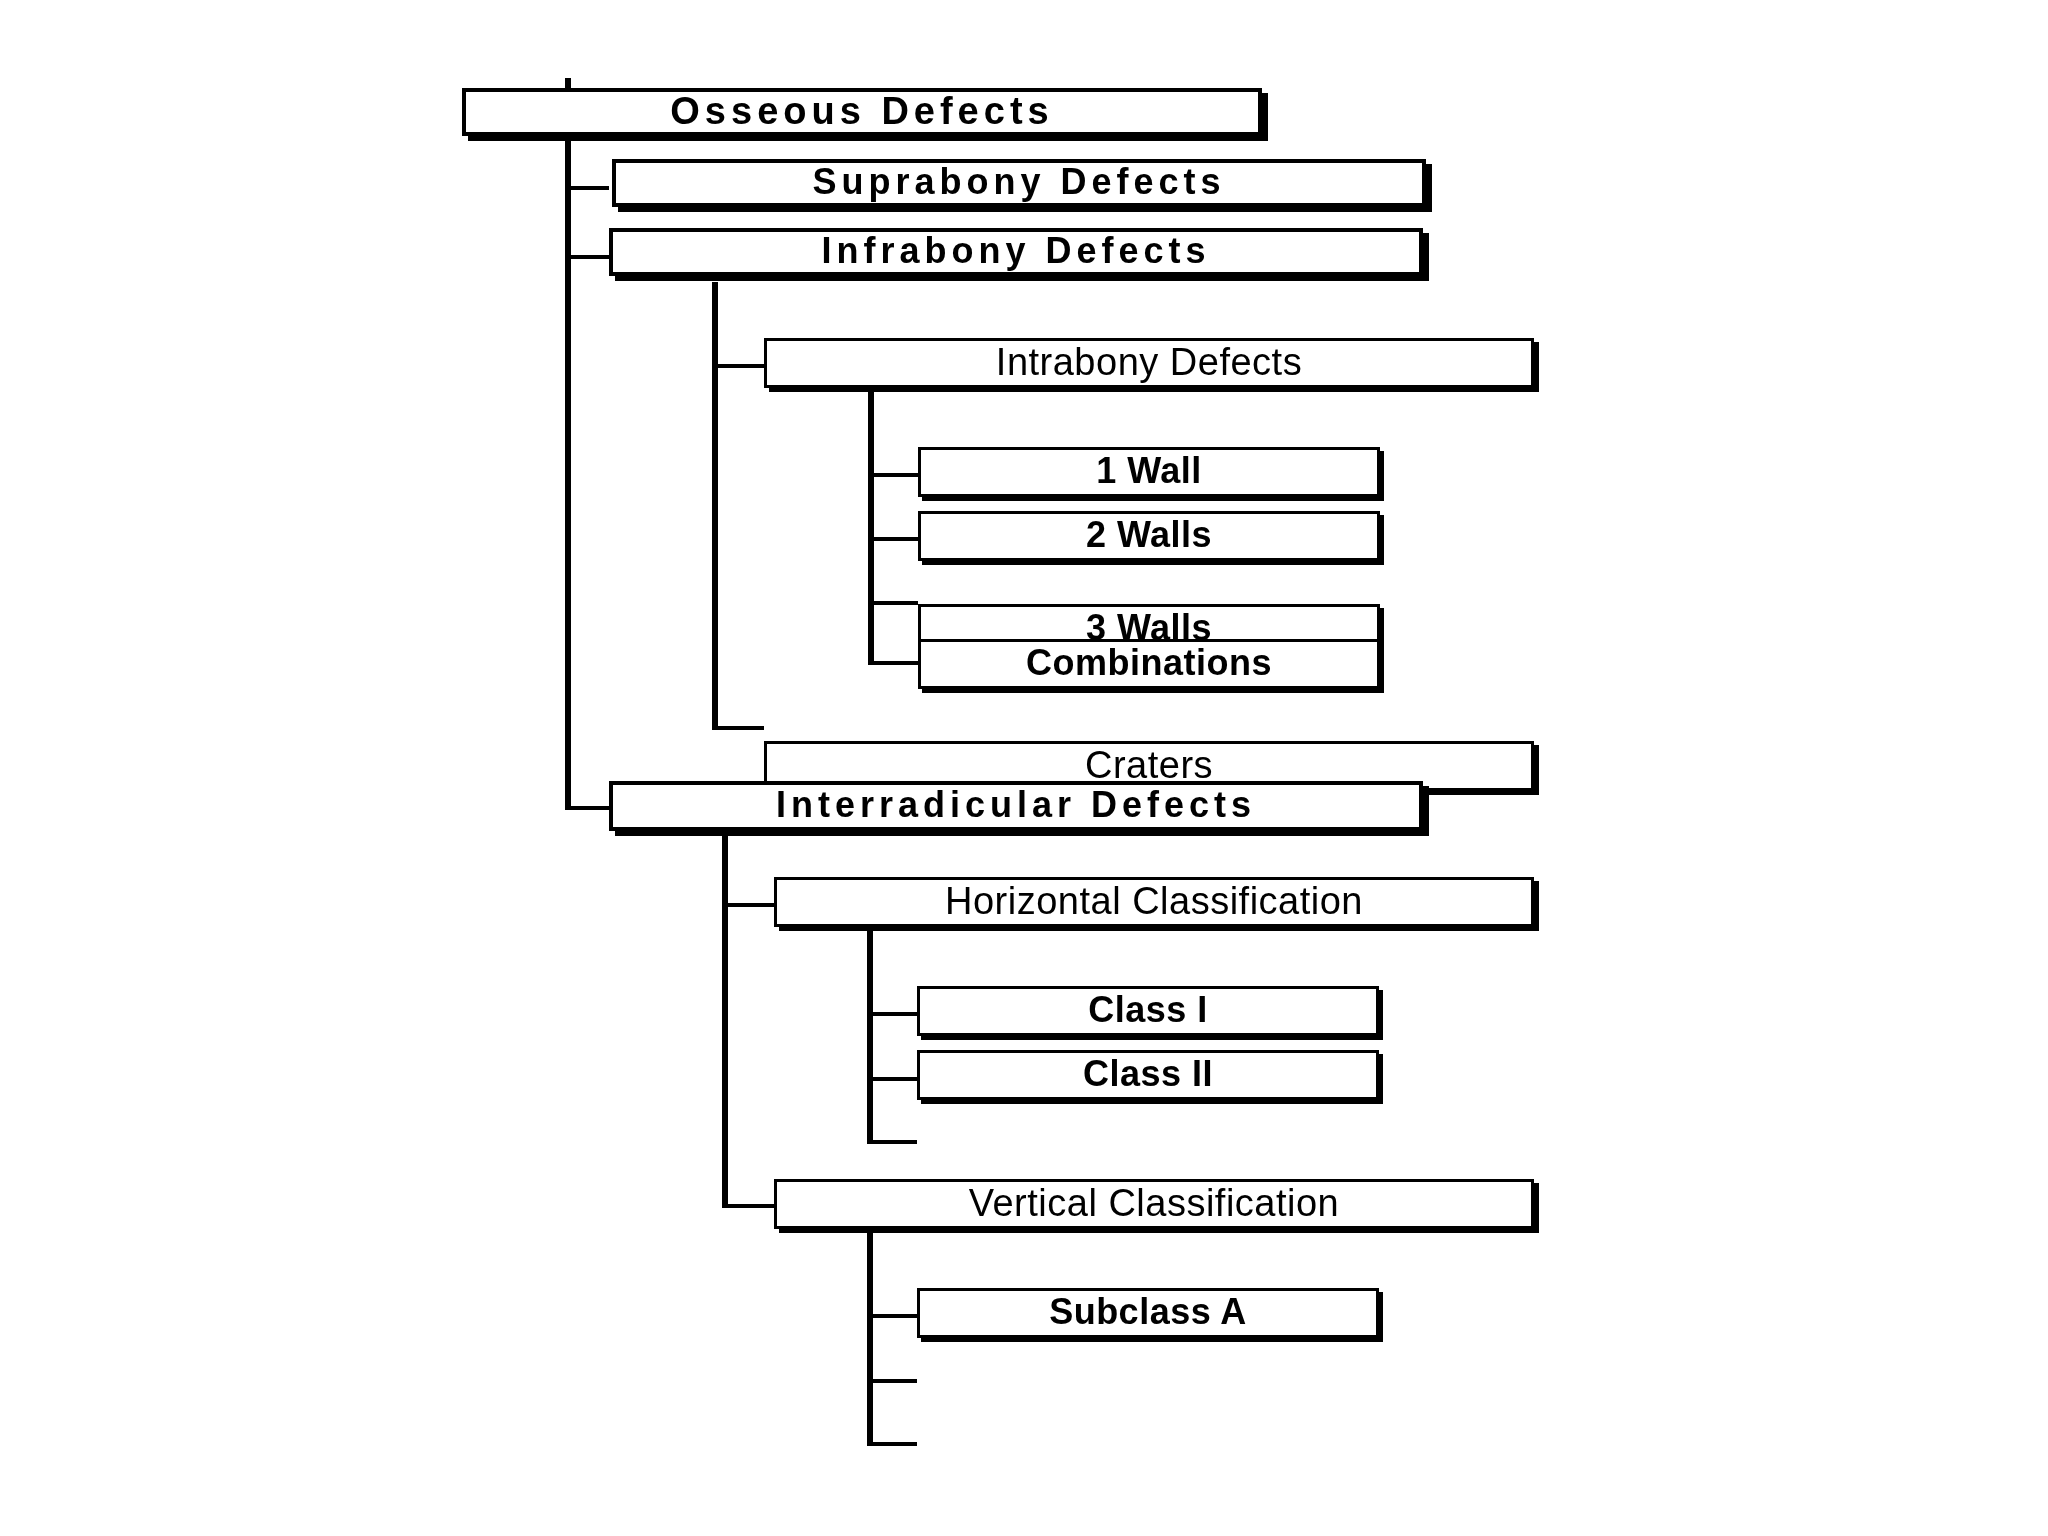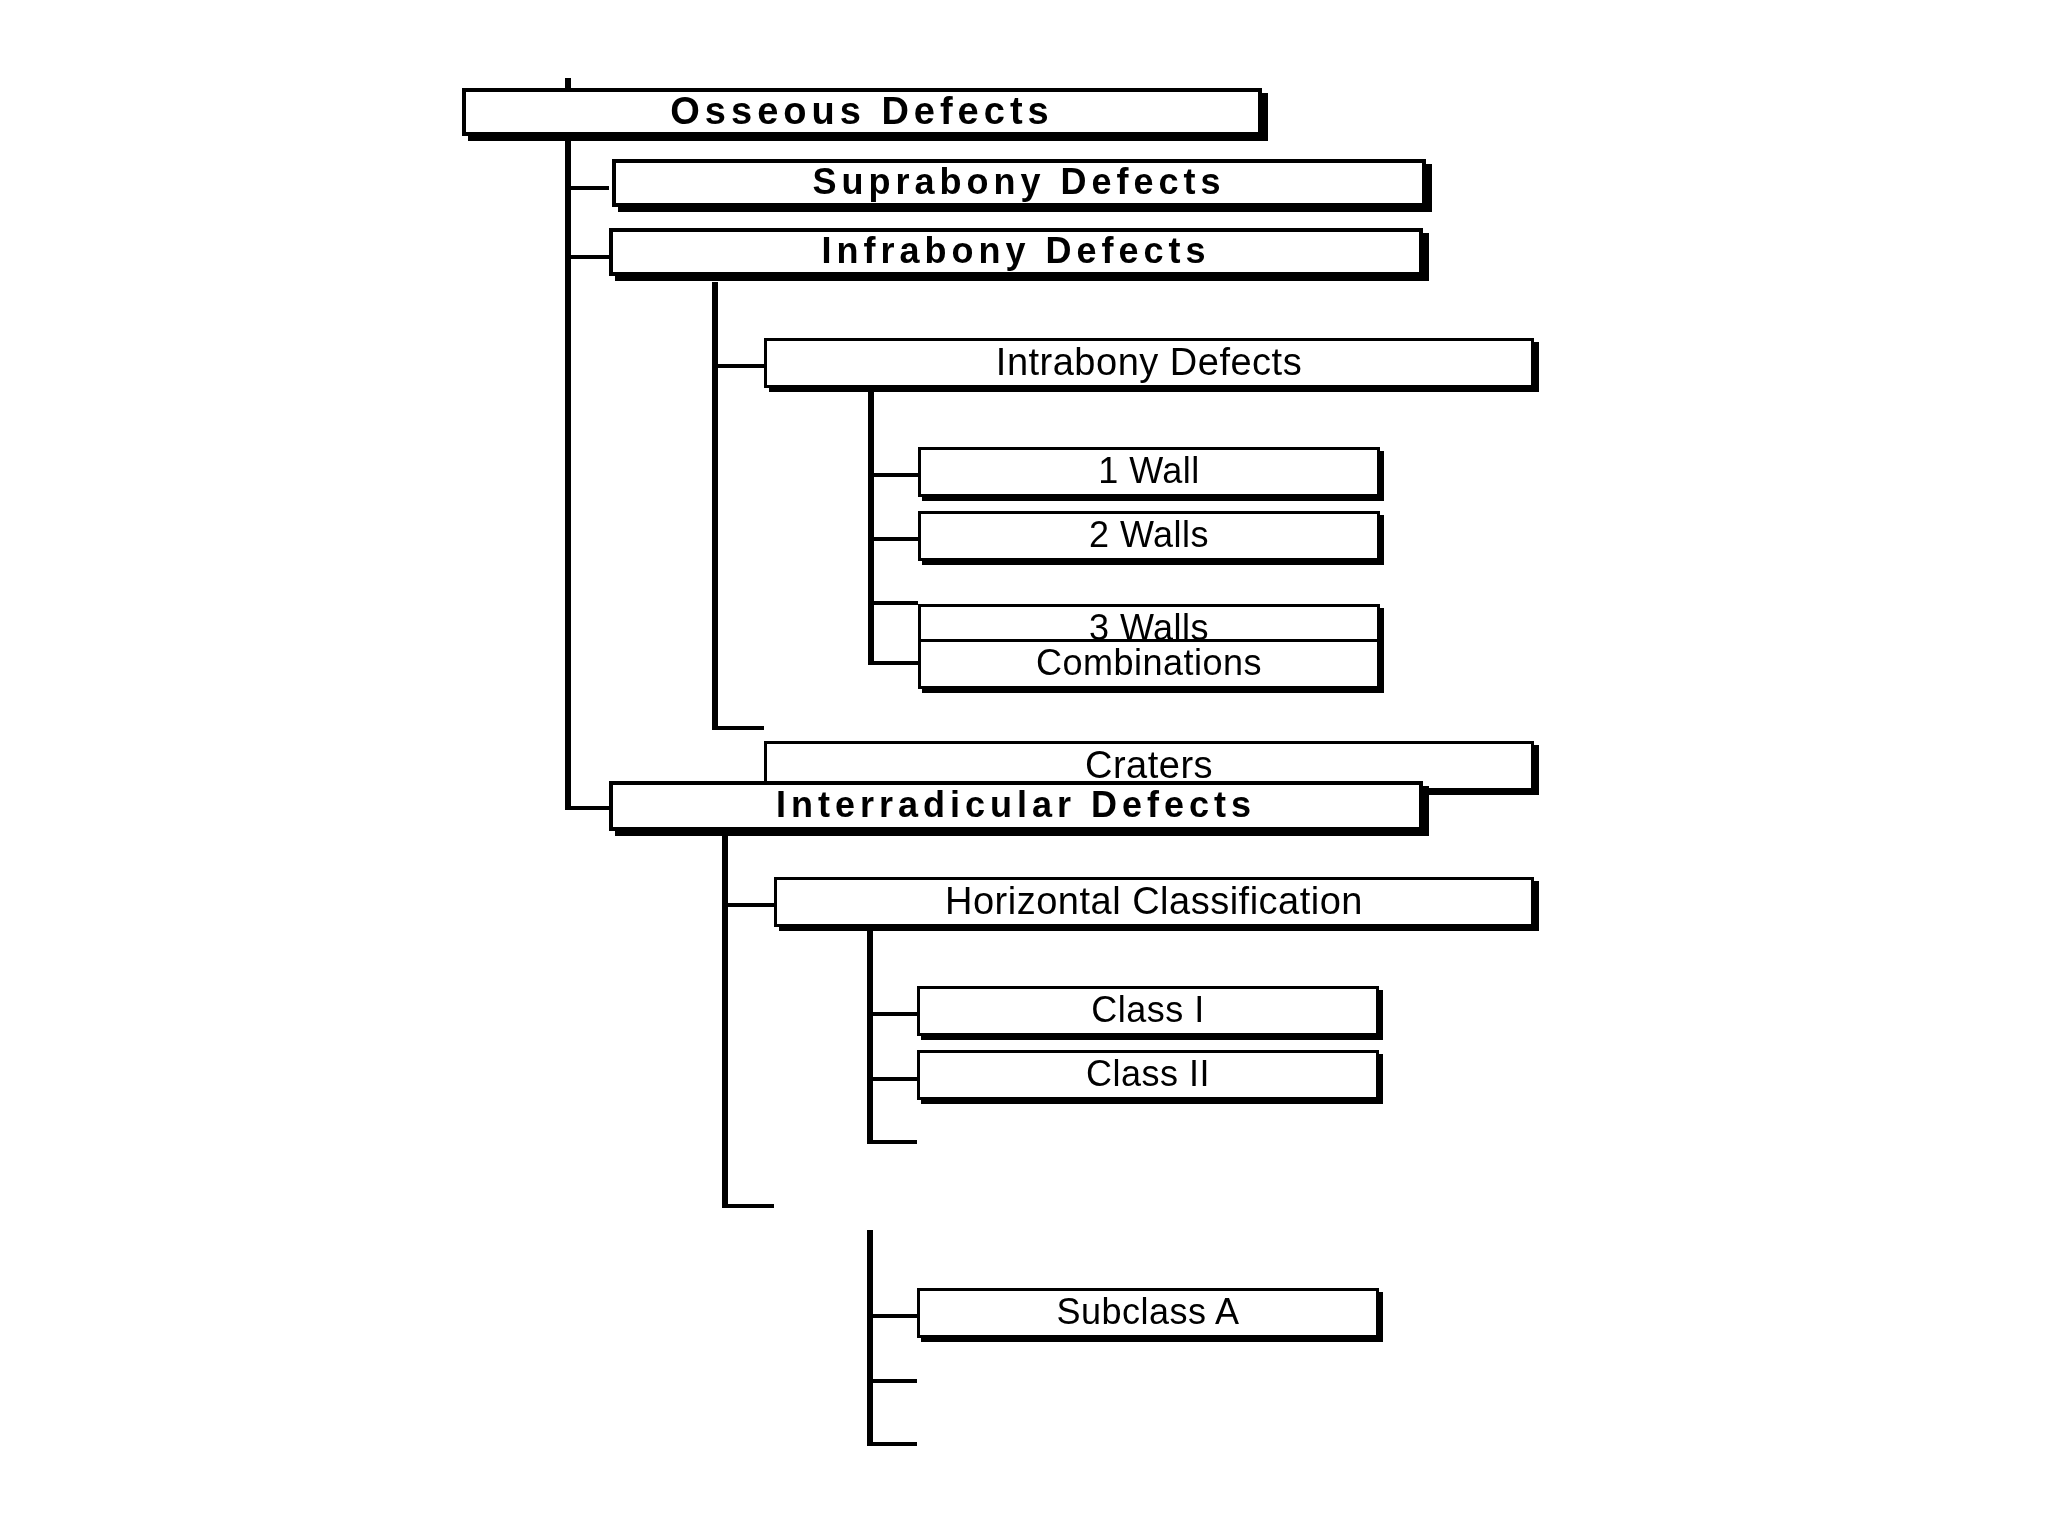--- a/index.html
+++ b/index.html
@@ -43,21 +43,21 @@
   .node.medium {
     border: 3px solid #000000;
     box-shadow: 5px 4px 0 0 #000000;
     font-weight: 400;
   }
 
   
   .node.light {
     border: 3px solid #000000;
     box-shadow: 4px 4px 0 0 #000000;
-    font-weight: 400;
+    font-weight: 700;
   }
 
   .txt {
     display: block;
     line-height: 1;
     transform: translateY(-1px);
   }
   .xwide { letter-spacing: 5px; }
 
   
@@ -152,20 +152,23 @@
 
   <div class="node light" style="left:917px; top:986px; width:462px; height:50px; font-size:36px;">
     <span class="txt">Class I</span>
   </div>
 
   <div class="node light" style="left:917px; top:1050px; width:462px; height:50px; font-size:36px;">
     <span class="txt">Class II</span>
   </div>
 
 
+  <div class="node medium" style="left:774px; top:1179px; width:760px; height:50px; font-size:38px;">
+    <span class="txt">Vertical Classification</span>
+  </div>
 
   <div class="node light" style="left:917px; top:1288px; width:462px; height:50px; font-size:36px;">
     <span class="txt">Subclass A</span>
   </div>
 
 
 
 </div>
 
 </body></html>

